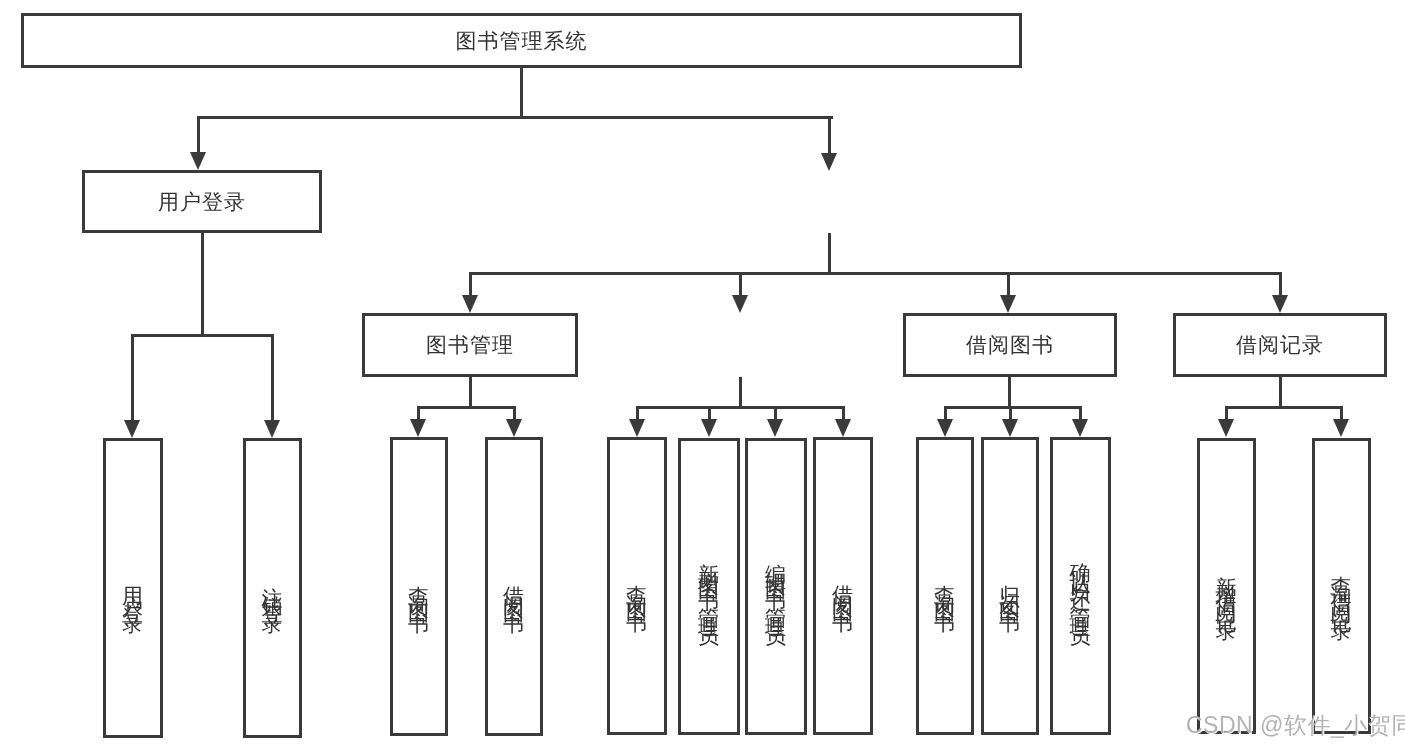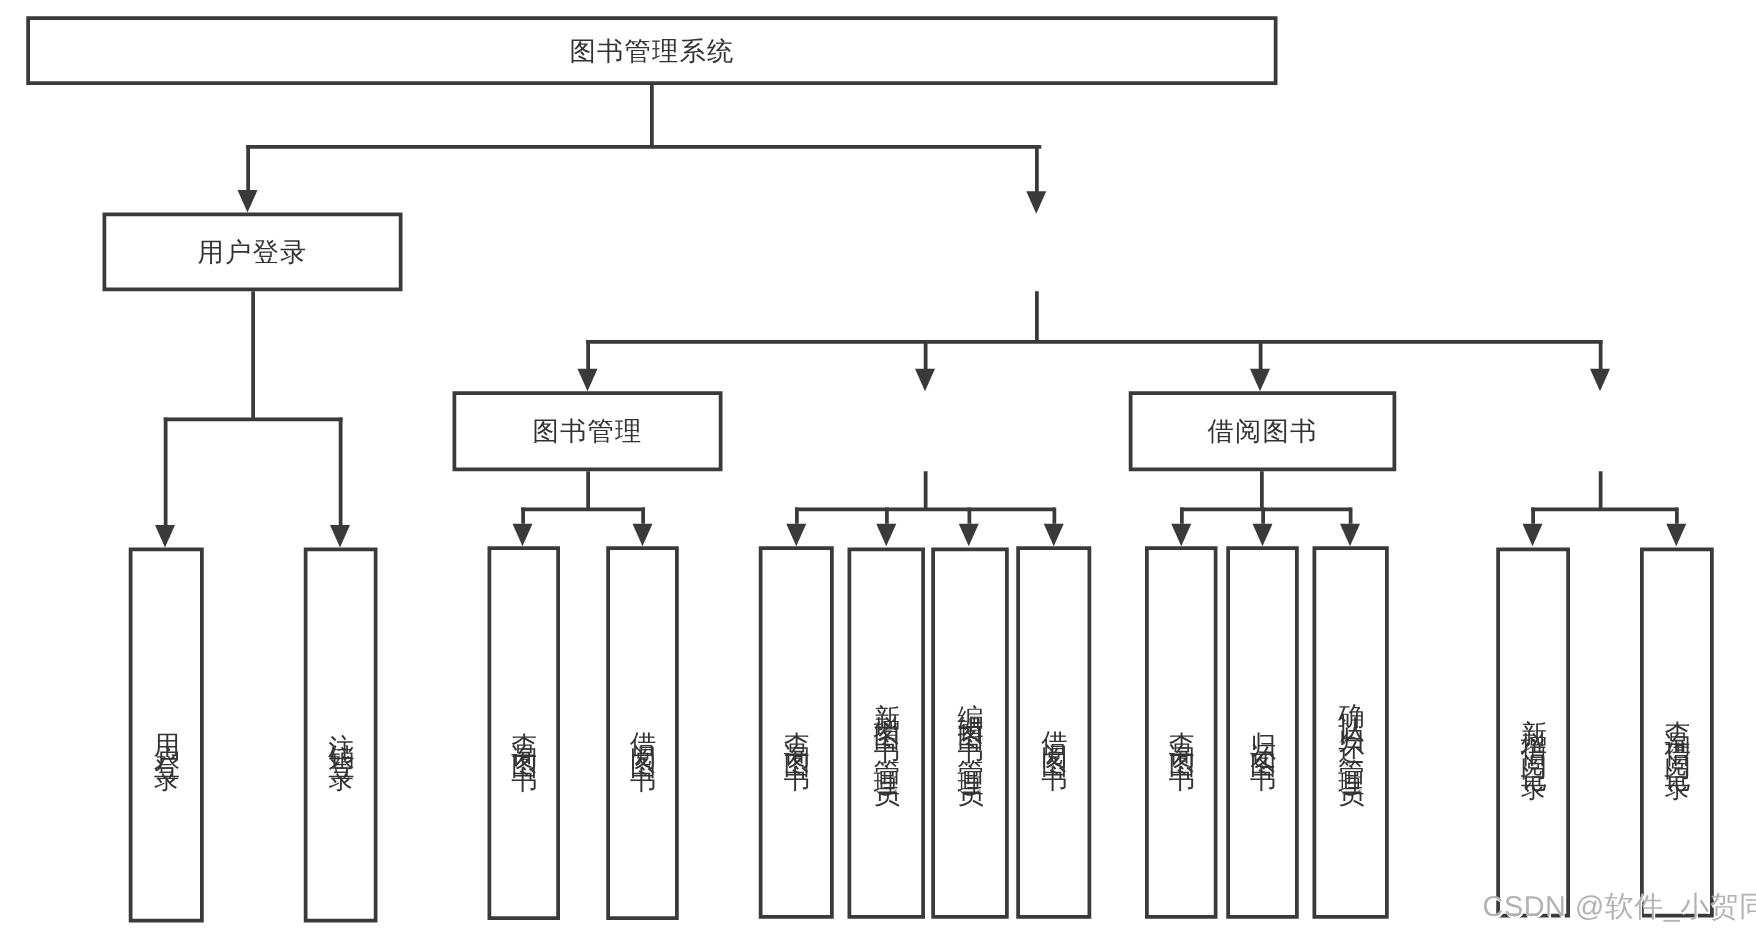--- a/index.html
+++ b/index.html
@@ -64,20 +64,23 @@
   <div class="vline" style="left:1007px;top:272px;height:24px"></div>
   <div class="arrow" style="left:1000px;top:295px"></div>
   <div class="vline" style="left:1279px;top:272px;height:24px"></div>
   <div class="arrow" style="left:1272px;top:295px"></div>
 
   <div class="box hbox" style="left:362px;top:313px;width:216px;height:64px">
     <span>图书管理</span>
   </div>
   <div class="box hbox" style="left:903px;top:313px;width:214px;height:64px">
     <span>借阅图书</span>
+  </div>
+  <div class="box hbox" style="left:1173px;top:313px;width:214px;height:64px">
+    <span>借阅记录</span>
   </div>
 
   <div class="vline" style="left:469px;top:377px;height:31px"></div>
   <div class="hline" style="left:417px;top:406px;width:99px"></div>
   <div class="vline" style="left:417px;top:406px;height:13px"></div>
   <div class="arrow" style="left:410px;top:419px"></div>
   <div class="vline" style="left:513px;top:406px;height:13px"></div>
   <div class="arrow" style="left:506px;top:419px"></div>
 
   <div class="vline" style="left:739px;top:377px;height:31px"></div>

